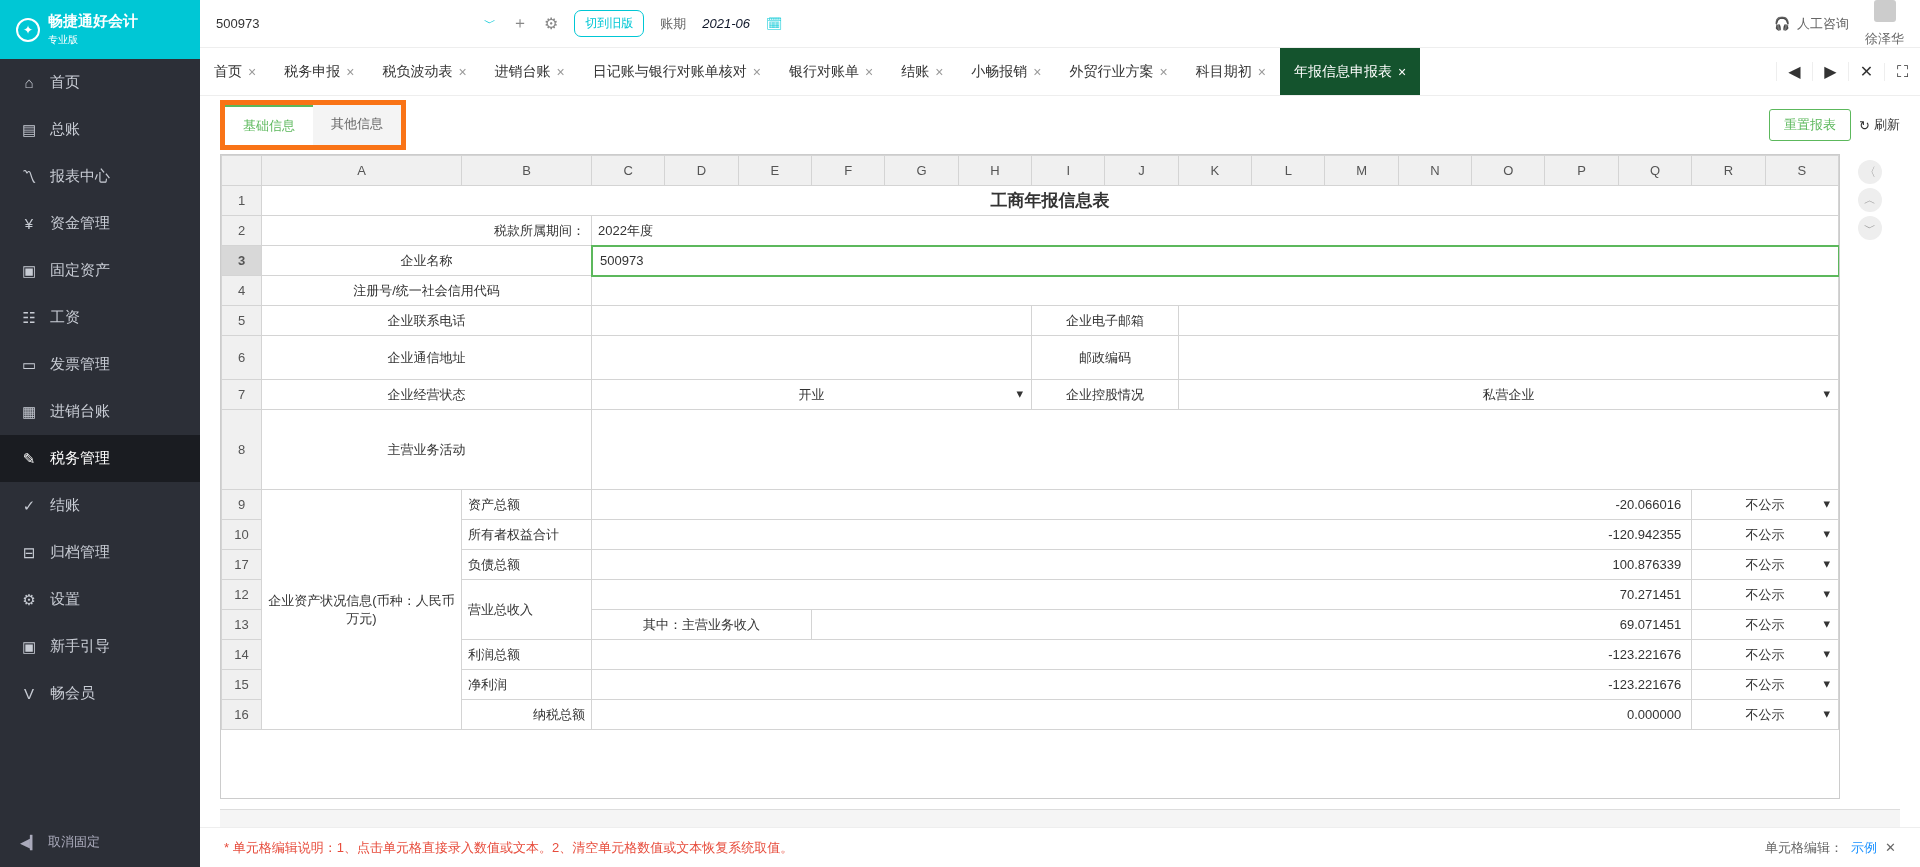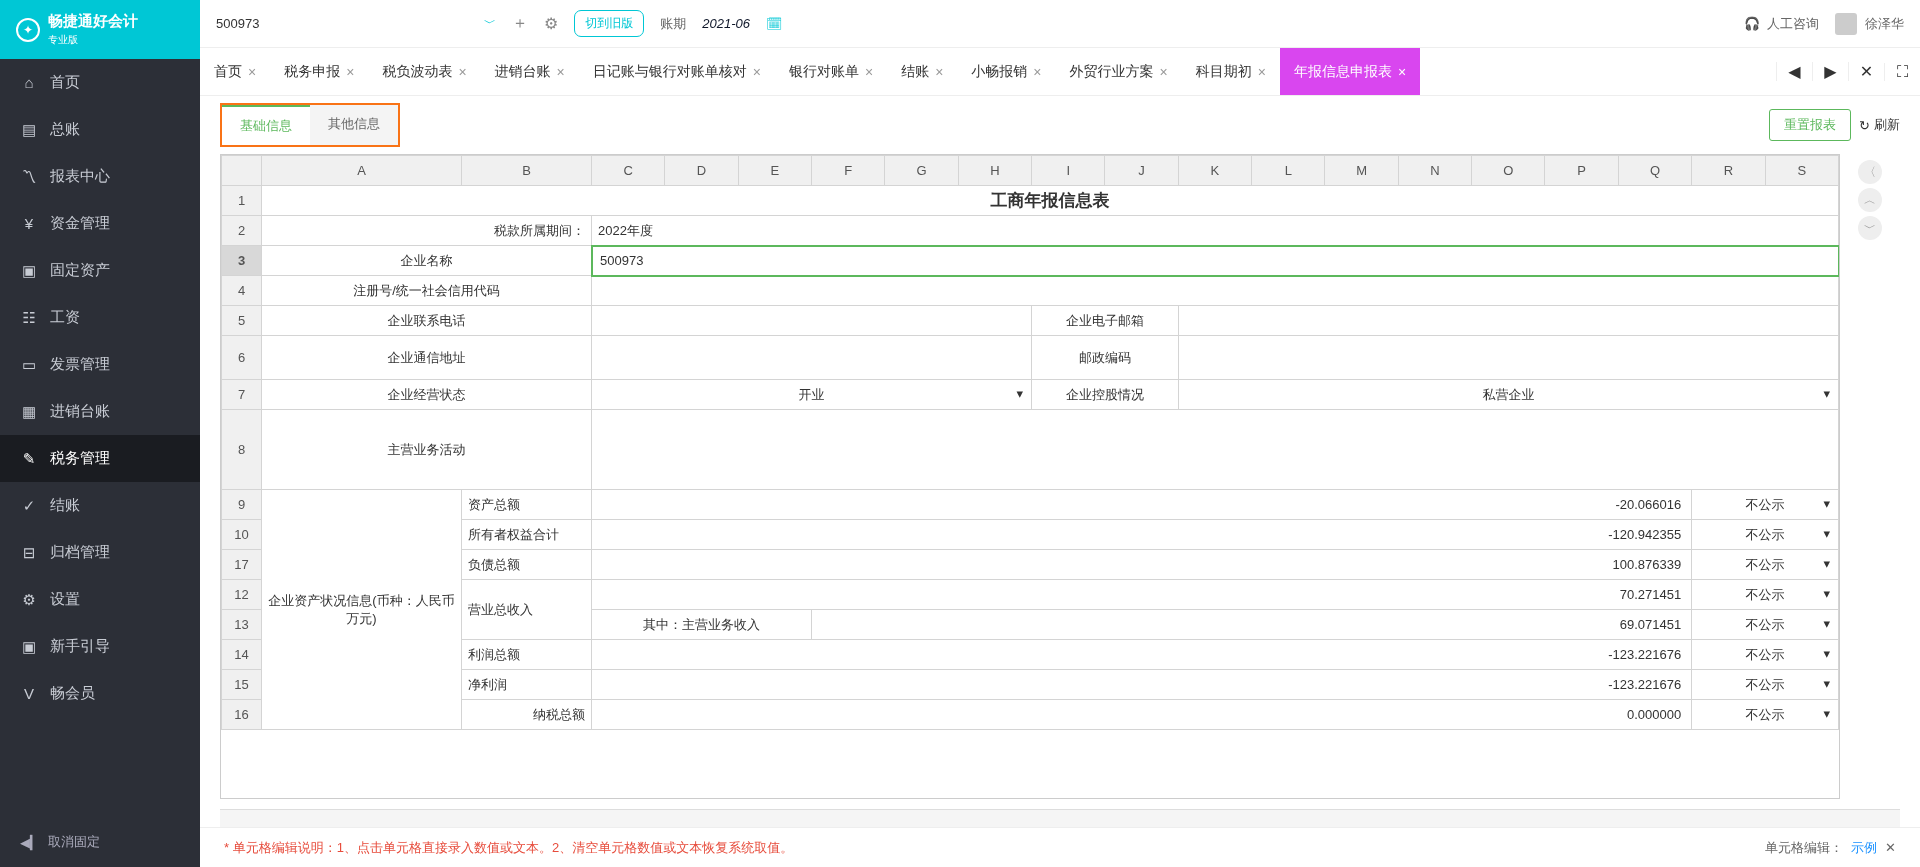--- a/index.html
+++ b/index.html
@@ -25,36 +25,36 @@
 .dropdown { width: 280px; display: flex; align-items: center; justify-content: space-between; color: #333; cursor: pointer; }
 .chev { color: #00c7d5; font-size: 12px; }
 .top-icon { color: #888; cursor: pointer; font-size: 16px; }
 .old-ver { border: 1px solid #00c7d5; color: #00c7d5; padding: 4px 10px; border-radius: 7px; font-size: 12px; cursor: pointer; }
 .period-label { color: #666; }
 .period-val { color: #0f172a; font-style: italic; }
 .cal-icon { color: #00c7d5; cursor: pointer; }
 .topbar-right { margin-left: auto; display: flex; align-items: center; gap: 16px; }
 .headset { display: flex; align-items: center; gap: 6px; color: #666; cursor: pointer; }
 .avatar { width: 22px; height: 22px; background: #ccc; border-radius: 3px; }
-.user { display: flex; align-items: center; gap: 8px; color: #666; }
+.user { display: flex; align-items: center; gap: 8px; color: #666; flex-direction: column; }
 
 
 .tabbar { height: 48px; display: flex; align-items: stretch; border-bottom: 1px solid #eee; position: relative; }
 .tab { display: flex; align-items: center; padding: 0 14px; gap: 6px; cursor: pointer; font-size: 14px; color: #333; }
 .tab .close { color: #999; font-size: 14px; }
-.tab.active { background: #d946ef; color: #fff; }
+.tab.active { background: #14532d; color: #fff; }
 .tab.active .close { color: #fff; }
 .tab-ctrl { display: flex; align-items: center; margin-left: auto; }
 .tab-btn { width: 36px; display: flex; align-items: center; justify-content: center; cursor: pointer; border-left: 1px solid #eee; color: #333; font-size: 16px; }
 
 
 .toolbar { height: 58px; display: flex; align-items: center; padding: 0 20px; }
 .subtab { padding: 10px 18px; cursor: pointer; color: #666; }
 .subtab.active { background: #fff; color: #5cb85c; border-top: 2px solid #5cb85c; }
-.subtabs { display: flex; background: #f4f4f4; border: 2px solid #f97316; }
+.subtabs { display: flex; background: #f4f4f4; border: 5px solid #f97316; }
 .toolbar-right { margin-left: auto; display: flex; align-items: center; gap: 8px; }
 .regen { border: 1px solid #5cb85c; color: #5cb85c; padding: 6px 14px; border-radius: 3px; cursor: pointer; }
 .refresh { color: #333; cursor: pointer; display: flex; align-items: center; gap: 4px; }
 
 
 .sheet-wrap { flex: 1; display: flex; padding: 0 20px 10px 20px; overflow: hidden; position: relative; }
 .sheet { flex: 1; border: 1px solid #ccc; overflow: auto; position: relative; }
 table { border-collapse: collapse; width: 100%; table-layout: fixed; }
 th, td { border: 1px solid #d4d4d4; height: 30px; padding: 0 6px; font-size: 13px; background: #fff; }
 th { background: #f0f0f0; text-align: center; font-weight: normal; color: #555; }

